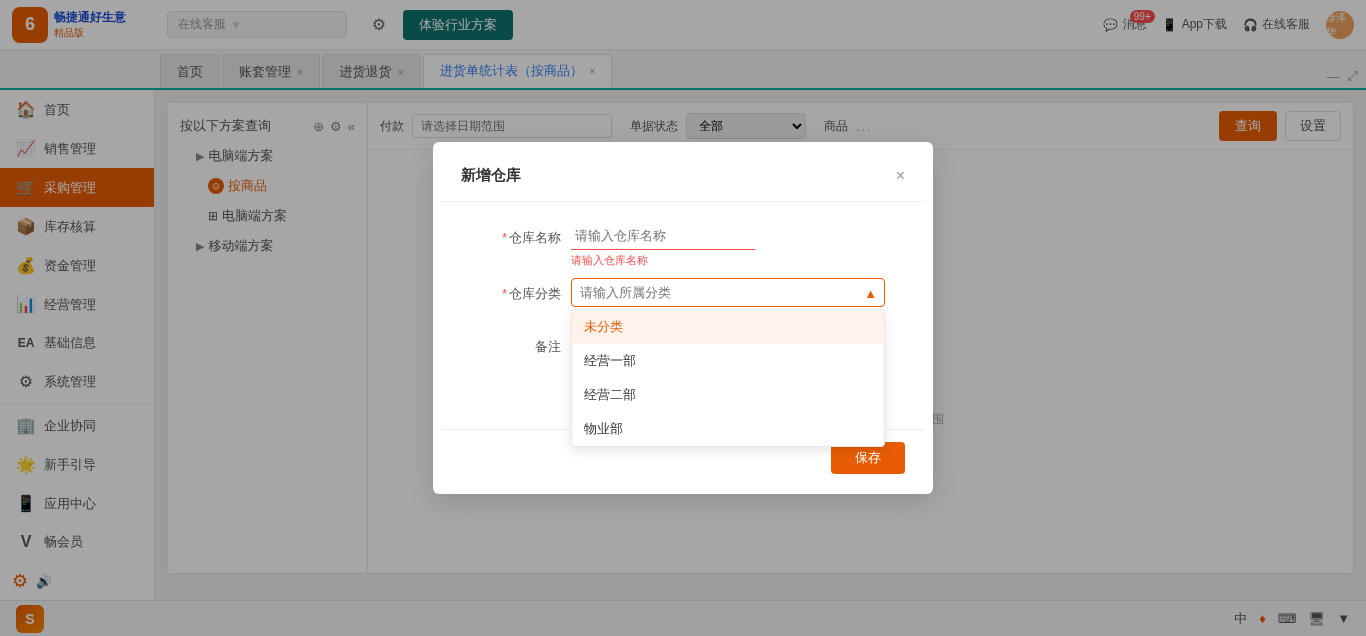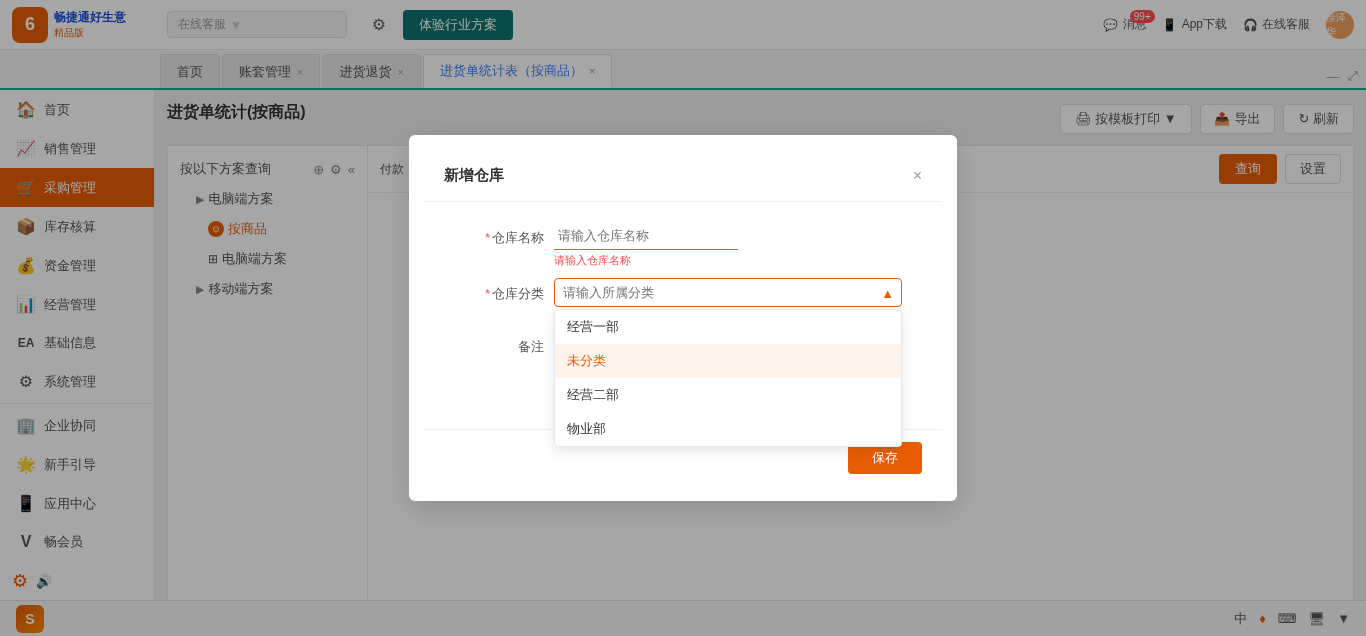--- a/index.html
+++ b/index.html
@@ -319,22 +319,22 @@
       background: rgba(0,0,0,0.35);
       z-index: 100;
       display: flex;
       align-items: center;
       justify-content: center;
     }
 
     .modal {
       background: #fff;
       border-radius: 6px;
-      width: 548px;
-      padding: 15px;
+      width: 500px;
+      padding: 8px;
       box-shadow: 0 8px 30px rgba(0,0,0,0.15);
       position: relative;
       z-index: 101;
     }
 
     .modal-header {
       display: flex;
       align-items: center;
       justify-content: space-between;
       padding: 16px 20px;
@@ -617,38 +617,20 @@
       <span>畅会员</span>
     </div>
     <div style="position:absolute;bottom:36px;left:0;width:155px;display:flex;align-items:center;gap:8px;padding:8px 12px;">
       <span style="color:#e85d04;font-size:18px;cursor:pointer;">⚙</span>
       <span style="color:#aaa;cursor:pointer;">🔊</span>
     </div>
   </div>
 
   <div class="page-content">
 
-    <div class="page-header-row">
-      <div class="page-title">进货单统计(按商品)</div>
-      <div class="page-header-actions">
-        <button class="btn-outline">
-          <span>🖨</span>
-          <span>按模板打印</span>
-          <span>▼</span>
-        </button>
-        <button class="btn-outline">
-          <span>📤</span>
-          <span>导出</span>
-        </button>
-        <button class="btn-outline">
-          <span>↻</span>
-          <span>刷新</span>
-        </button>
-      </div>
-    </div>
 
     <div style="display:flex;gap:0;background:#fff;border-radius:4px;border:1px solid #e8e8e8;height:calc(100% - 50px);">
 
       <div class="left-panel">
         <div class="panel-header">
           <span>按以下方案查询</span>
           <div class="panel-header-icons">
             <span>⊕</span>
             <span>⚙</span>
             <span>«</span>
@@ -733,22 +715,22 @@
         </div>
       </div>
 
       <div class="form-row" style="margin-bottom:24px;">
         <label class="form-label required">仓库分类</label>
         <div class="form-select-wrap">
           <input class="form-select-input" type="text" placeholder="请输入所属分类" style="">
           <span class="select-arrow">▲</span>
           
           <div class="dropdown-list">
+            <div class="dropdown-item active">未分类</div>
             <div class="dropdown-item">经营一部</div>
-            <div class="dropdown-item active">未分类</div>
             <div class="dropdown-item">经营二部</div>
             <div class="dropdown-item">物业部</div>
           </div>
         </div>
       </div>
 
       <div class="form-row">
         <label class="form-label">备注</label>
         <textarea class="form-textarea" style=""></textarea>
       </div>

